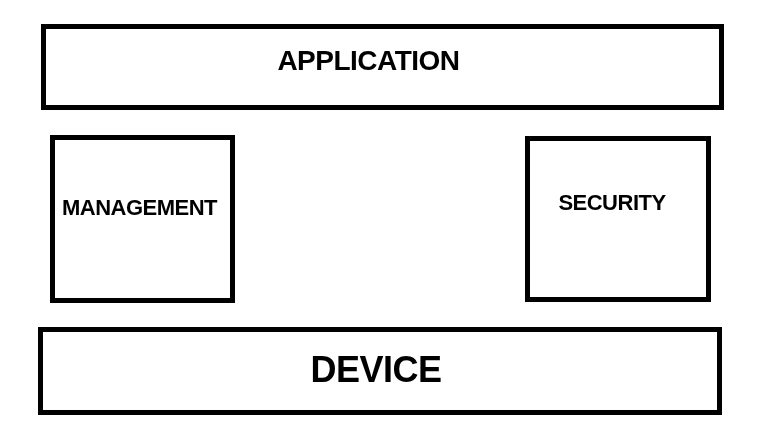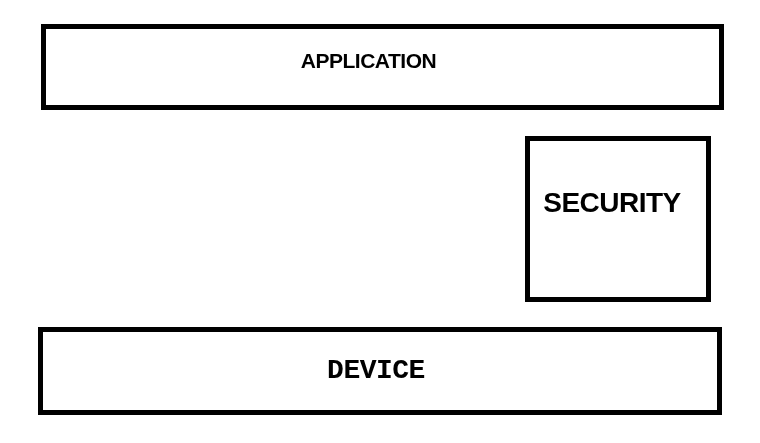--- a/index.html
+++ b/index.html
@@ -30,36 +30,39 @@
   }
   
   .b-application   { left: 41px;  top: 24px;  width: 683px; height: 86px; }
   .b-management    { left: 50px;  top: 135px; width: 185px; height: 168px; }
   .b-services      { left: 256px; top: 142px; width: 247px; height: 63px; }
   .b-communication { left: 261px; top: 223px; width: 246px; height: 64px; }
   .b-security      { left: 525px; top: 136px; width: 186px; height: 166px; }
   .b-device        { left: 38px;  top: 327px; width: 684px; height: 88px; }
 
   
-  .b-application .block-label   { font-size: 21px; top: 42%; transform: translateY(-50%) translateX(-14px); }
+  .b-application .block-label   { font-size: 28px; top: 42%; transform: translateY(-50%) translateX(-14px); }
   .b-management .block-label    { font-size: 22px; top: 43%; transform: translateY(-50%) translateX(-3px); }
   .b-services .block-label      { font-size: 19px; top: 50%; transform: translateY(-50%) translateX(-20px); }
   .b-communication .block-label { font-size: 19px; top: 50%; transform: translateY(-50%) translateX(-6px); }
-  .b-security .block-label      { font-size: 28px; top: 40%; transform: translateY(-50%) translateX(-6px); }
-  .b-device .block-label        { font-size: 28px; top: 49%; transform: translateY(-50%) translateX(-4px); font-family: Liberation Mono, monospace; }
+  .b-security .block-label      { font-size: 22px; top: 40%; transform: translateY(-50%) translateX(-6px); }
+  .b-device .block-label        { font-size: 36px; top: 49%; transform: translateY(-50%) translateX(-4px); }
 </style>
 </head>
 <body>
 
 <div class="diagram">
 
   <div class="block b-application">
     <span class="block-label">APPLICATION</span>
   </div>
 
+  <div class="block b-management">
+    <span class="block-label">MANAGEMENT</span>
+  </div>
 
 
 
   <div class="block b-security">
     <span class="block-label">SECURITY</span>
   </div>
 
   <div class="block b-device">
     <span class="block-label">DEVICE</span>
   </div>

